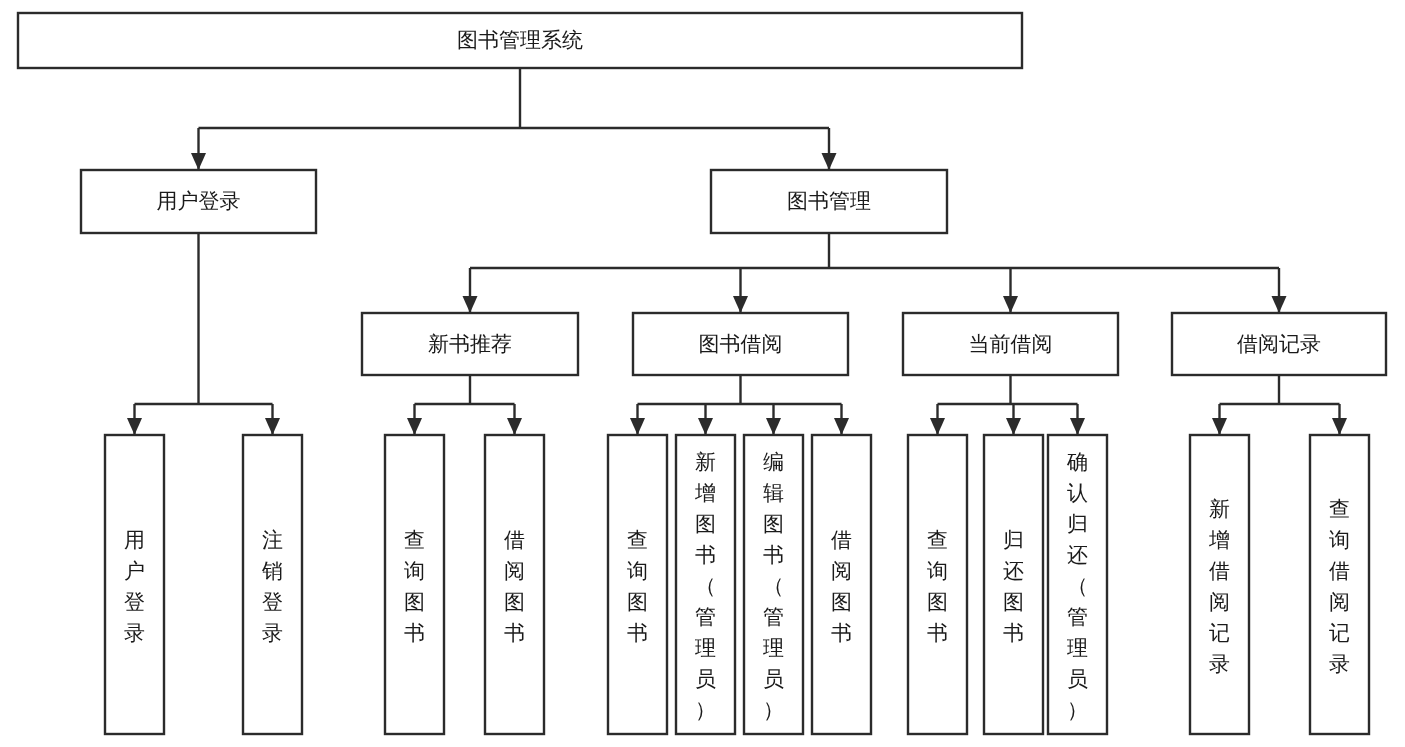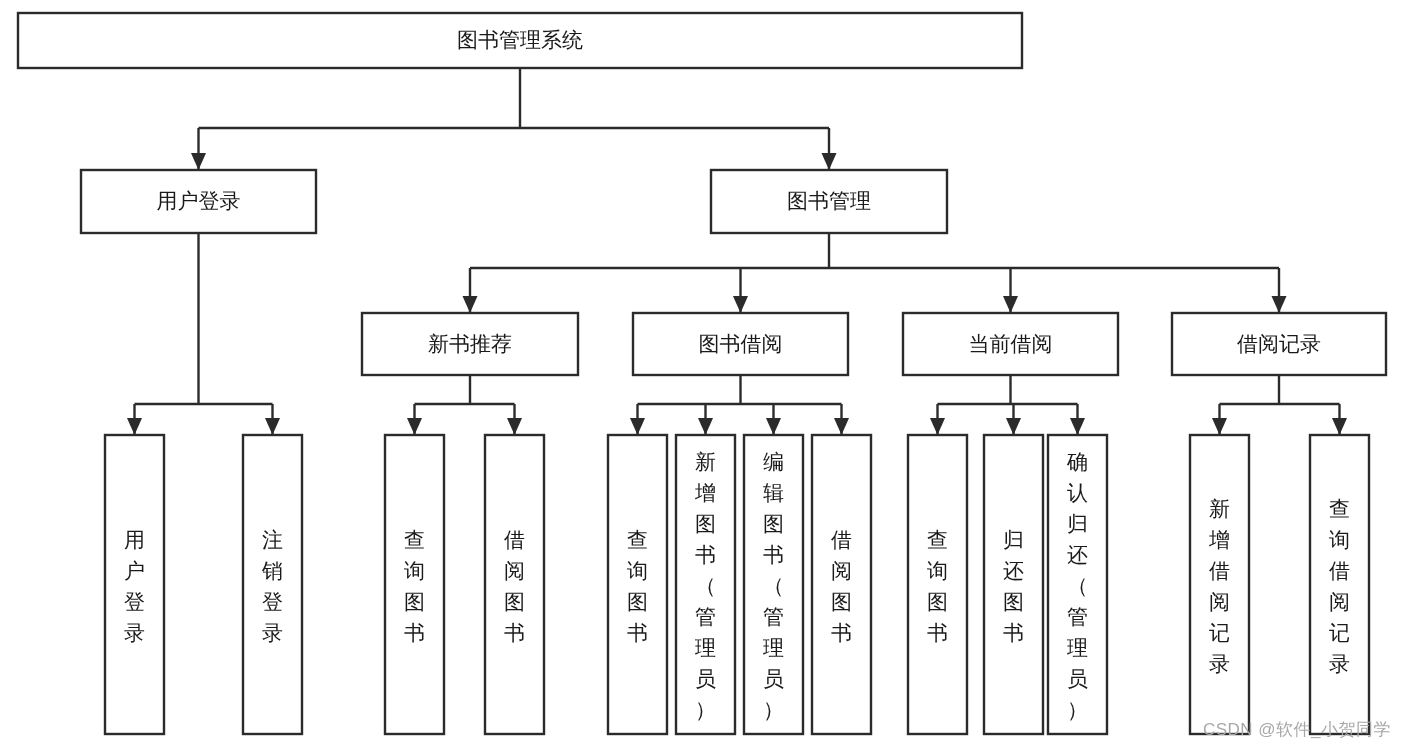--- a/index.html
+++ b/index.html
@@ -196,14 +196,13 @@
         <g>
           <rect class="node-box" x="1190" y="435" width="59" height="299"></rect>
           <text class="node-label-v" x="1219.5" y="515.5"><tspan x="1219.5" dy="0">新</tspan><tspan x="1219.5" dy="31">增</tspan><tspan x="1219.5" dy="31">借</tspan><tspan x="1219.5" dy="31">阅</tspan><tspan x="1219.5" dy="31">记</tspan><tspan x="1219.5" dy="31">录</tspan></text>
         </g>
         <g>
           <rect class="node-box" x="1310" y="435" width="59" height="299"></rect>
           <text class="node-label-v" x="1339.5" y="515.5"><tspan x="1339.5" dy="0">查</tspan><tspan x="1339.5" dy="31">询</tspan><tspan x="1339.5" dy="31">借</tspan><tspan x="1339.5" dy="31">阅</tspan><tspan x="1339.5" dy="31">记</tspan><tspan x="1339.5" dy="31">录</tspan></text>
         </g>
       </g>
   </svg>
-  <div class="watermark">CSDN @软件_小贺同学</div>
 </div>
 
 </body></html>

